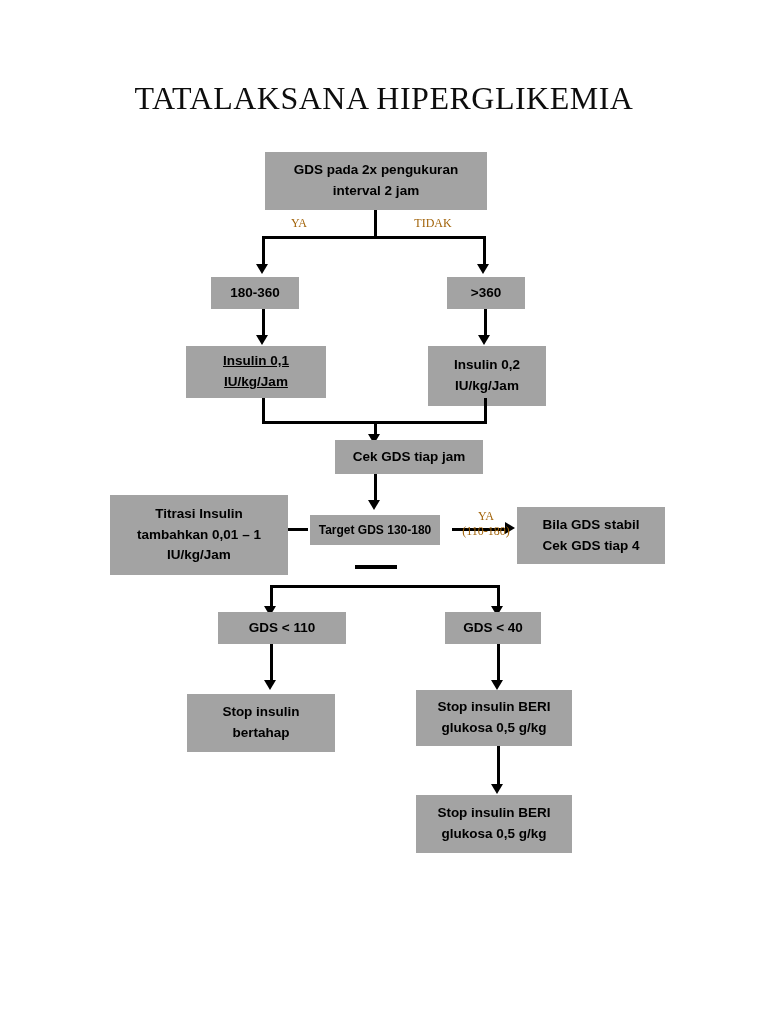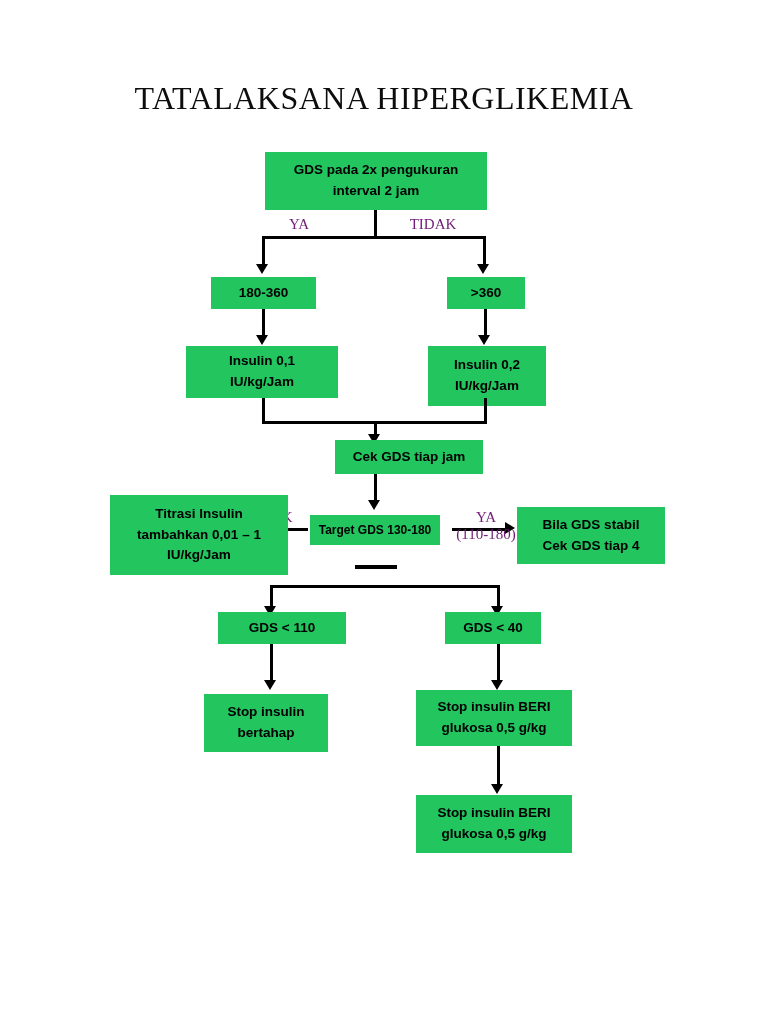--- a/index.html
+++ b/index.html
@@ -32,21 +32,21 @@
     font-size: 32px;
     font-weight: 400;
     color: #0d0d0d;
     letter-spacing: 0.5px;
     white-space: nowrap;
   }
 
   
   .box {
     position: absolute;
-    background: #22c55e;
+    background: #a3a3a3;
     color: #000000;
     font-weight: bold;
     font-size: 13.5px;
     line-height: 1.55;
     display: flex;
     align-items: center;
     justify-content: center;
     text-align: center;
     box-sizing: border-box;
     padding: 12px 4px;
@@ -84,22 +84,22 @@
     width: 0; height: 0;
     border-top: 6.5px solid transparent;
     border-bottom: 6.5px solid transparent;
     border-left: 10px solid #000000;
   }
 
   
   .edge-label {
     position: absolute;
     font-family: "Liberation Serif", serif;
-    font-size: 15px;
-    color: #701a75;
+    font-size: 12px;
+    color: #a16207;
     white-space: nowrap;
     text-align: center;
   }
   .edge-label .l2 { display: block; }
 </style>
 </head>
 <body>
 
 <div id="canvas">
 
@@ -118,38 +118,38 @@
 
   <div class="vline" style="left:262px; top:236px; height:30px;"></div>
   <div class="arrow-down" style="left:256px; top:264px;"></div>
 
   <div class="vline" style="left:483px; top:236px; height:30px;"></div>
   <div class="arrow-down" style="left:477px; top:264px;"></div>
 
   <div class="edge-label" style="left:268px; top:216px; width:62px;">YA</div>
   <div class="edge-label" style="left:400px; top:216px; width:66px;">TIDAK</div>
 
-  <div class="box" style="left:211px; top:277px; width:105px; height:32px;">
+  <div class="box" style="left:211px; top:277px; width:88px; height:32px;">
     <div>
         <span class="ln">180-360</span>
       </div>
   </div>
   <div class="box" style="left:447px; top:277px; width:78px; height:32px;">
     <div>
         <span class="ln">&gt;360</span>
       </div>
   </div>
 
   <div class="vline" style="left:262px; top:309px; height:28px;"></div>
   <div class="arrow-down" style="left:256px; top:335px;"></div>
 
   <div class="vline" style="left:484px; top:309px; height:28px;"></div>
   <div class="arrow-down" style="left:478px; top:335px;"></div>
 
-  <div class="box" style="left:186px; top:346px; width:152px; height:52px;">
+  <div class="box" style="left:186px; top:346px; width:140px; height:52px;text-decoration:underline;">
     <div>
       <span class="ln">Insulin 0,1</span>
       <span class="ln">IU/kg/Jam</span>
     </div>
   </div>
   <div class="box" style="left:428px; top:346px; width:118px; height:60px;">
     <div>
       <span class="ln">Insulin 0,2</span>
       <span class="ln">IU/kg/Jam</span>
     </div>
@@ -223,21 +223,21 @@
         <span class="ln">GDS &lt; 40</span>
       </div>
   </div>
 
   <div class="vline" style="left:270px; top:644px; height:38px;"></div>
   <div class="arrow-down" style="left:264px; top:680px;"></div>
 
   <div class="vline" style="left:497px; top:644px; height:38px;"></div>
   <div class="arrow-down" style="left:491px; top:680px;"></div>
 
-  <div class="box" style="left:204px; top:694px; width:124px; height:58px;">
+  <div class="box" style="left:187px; top:694px; width:148px; height:58px;">
     <div>
       <span class="ln">Stop insulin</span>
       <span class="ln">bertahap</span>
     </div>
   </div>
 
   <div class="box" style="left:416px; top:690px; width:156px; height:56px;">
     <div>
       <span class="ln">Stop insulin BERI</span>
       <span class="ln">glukosa 0,5 g/kg</span>

